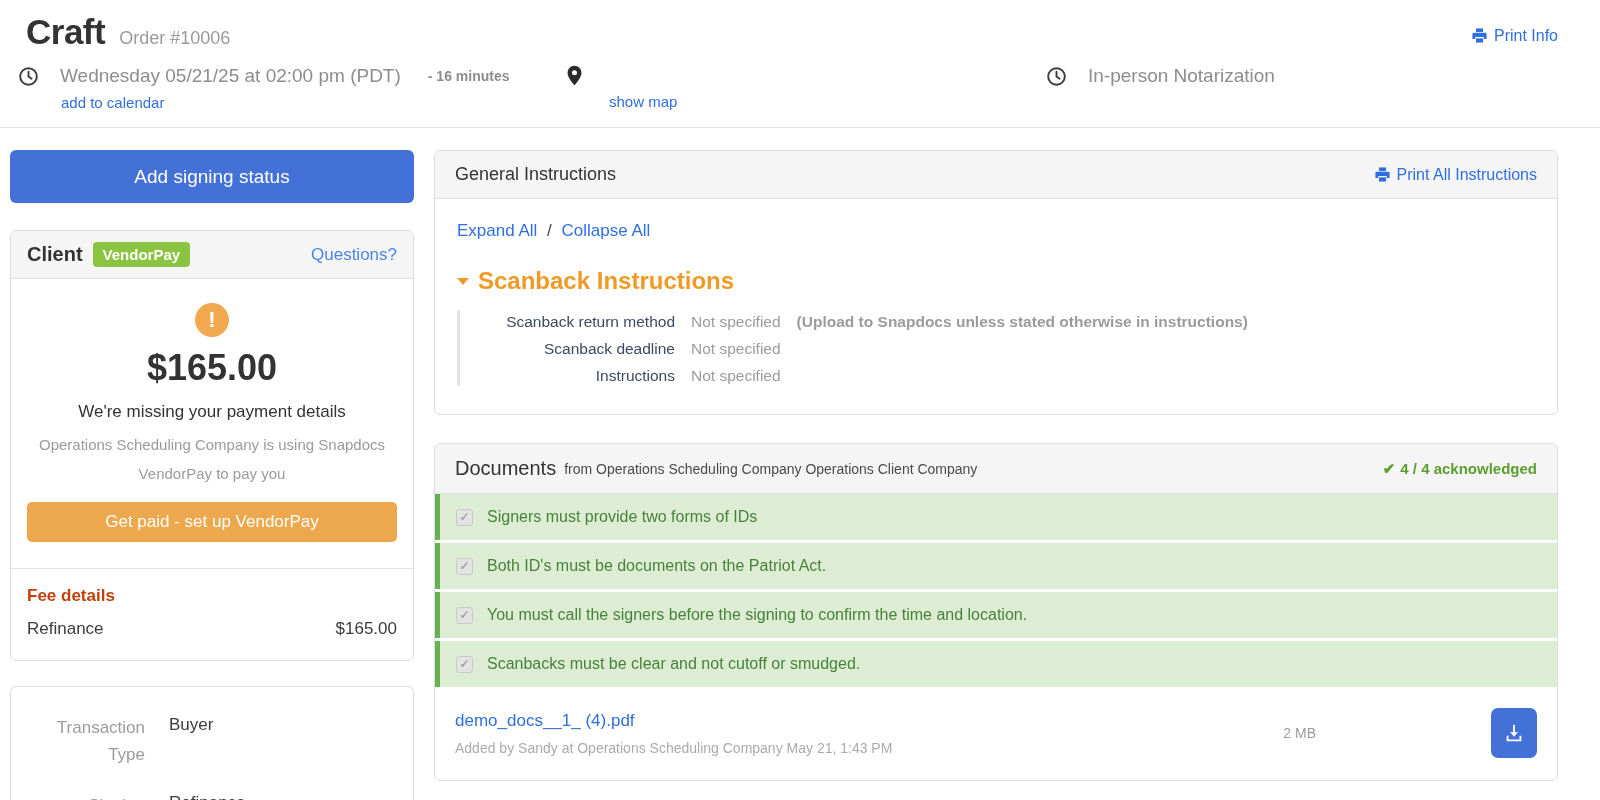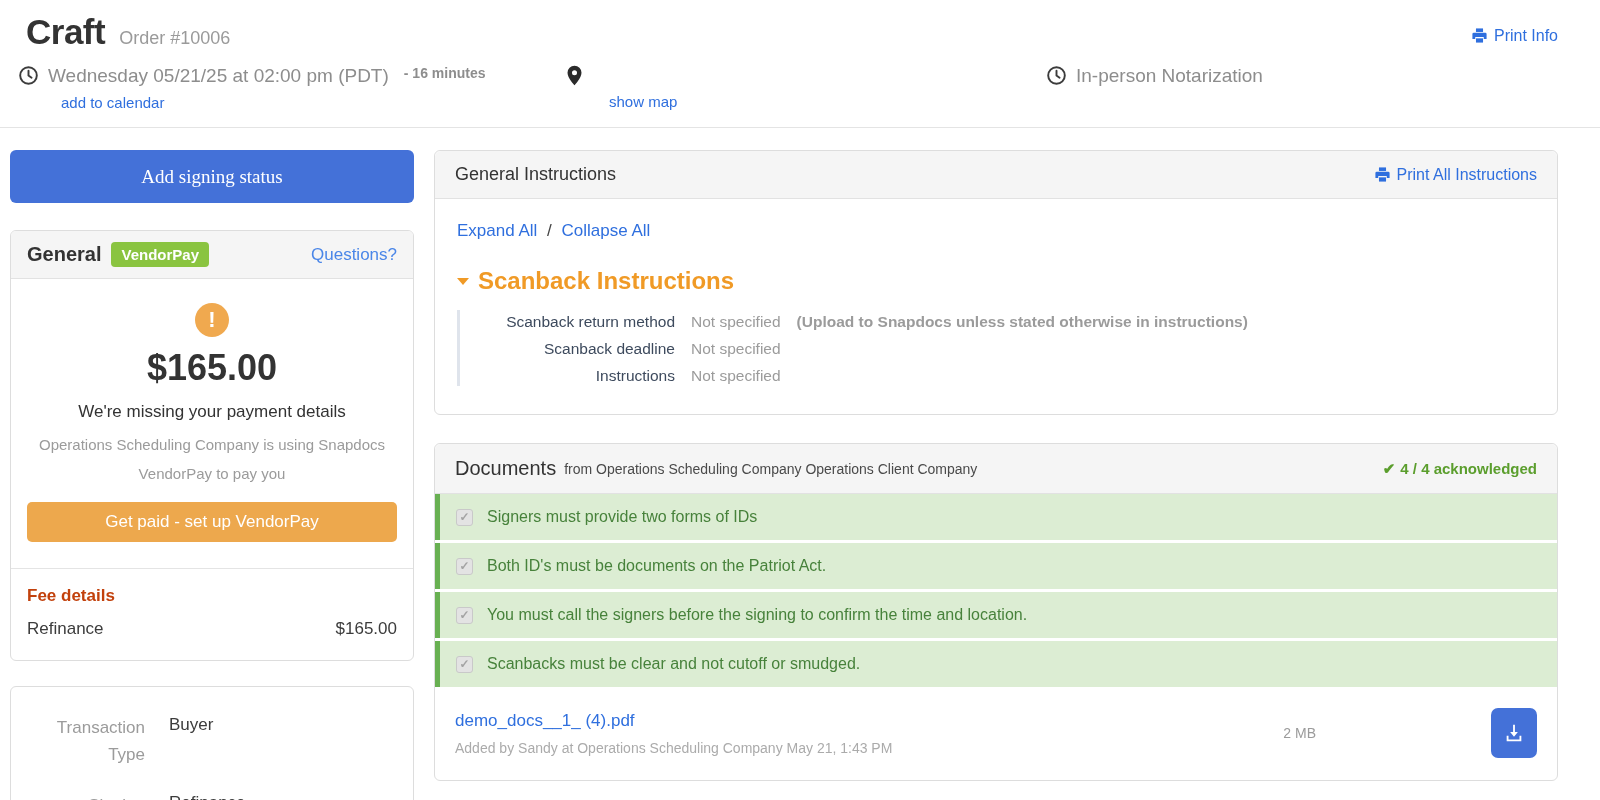--- a/index.html
+++ b/index.html
@@ -8,33 +8,33 @@
 
   
   .topbar { padding: 12px 42px 0 18px; border-bottom: 1px solid #e4e4e4; height: 128px; }
   .title-row { display: flex; align-items: baseline; }
   .page-title { font-size: 35px; font-weight: 600; color: #333; margin-left: 8px; letter-spacing: -0.5px; }
   .order-no { font-size: 18px; color: #9a9a9a; margin-left: 14px; }
   .print-link { margin-left: auto; color: #2f6fde; font-size: 16px; display: flex; align-items: center; gap: 6px; cursor: pointer; }
   .meta-row { display: flex; margin-top: 13px; }
   .meta-b1 { width: 548px; }
   .meta-b2 { width: 480px; }
-  .meta-line { display: flex; align-items: flex-start; gap: 9px; }
+  .meta-line { display: flex; align-items: center; gap: 21px; }
   .meta-text { font-size: 19px; color: #8d8d8d; }
   .duration { font-size: 14px; font-weight: bold; color: #8d8d8d; margin-left: 6px; }
   .sub-link { display: inline-block; margin-left: 43px; margin-top: 7px; color: #2f6fde; font-size: 15px; cursor: pointer; }
 
   
   main { display: flex; padding: 22px 42px 0 10px; gap: 20px; align-items: flex-start; }
   .left-col { width: 404px; flex-shrink: 0; }
   .right-col { flex: 1; min-width: 0; }
   .card { border: 1px solid #ddd; border-radius: 6px; background: #fff; }
 
   
-  .btn-primary { width: 100%; height: 53px; background: #4471d8; color: #fff; font-size: 19px; border: none; border-radius: 6px; cursor: pointer; font-family: Liberation Serif, serif; }
+  .btn-primary { width: 100%; height: 53px; background: #4471d8; color: #fff; font-size: 19px; border: none; border-radius: 6px; cursor: pointer; font-family: Liberation Sans, sans-serif; }
   .payment-card { margin-top: 27px; overflow: hidden; }
   .card-header { background: #f5f5f5; border-bottom: 1px solid #e2e2e2; padding: 11px 16px; display: flex; align-items: center; }
   .payment-title { font-size: 20px; font-weight: 600; color: #333; }
   .badge { background: #8ac440; color: #fff; font-weight: bold; font-size: 15px; padding: 4px 10px; border-radius: 4px; margin-left: 10px; }
   .questions { margin-left: auto; color: #4a86e8; font-size: 17px; cursor: pointer; }
   .payment-body { padding: 24px 16px 26px; text-align: center; }
   .alert-circle { width: 34px; height: 34px; background: #f0a94f; border-radius: 50%; color: #fff; font-weight: bold; font-size: 22px; line-height: 34px; margin: 0 auto; text-align: center; }
   .amount { font-size: 36px; font-weight: bold; color: #333; margin-top: 10px; }
   .missing { font-size: 17px; color: #333; margin-top: 13px; }
   .subtext { font-size: 15px; color: #9b9b9b; margin-top: 8px; line-height: 1.95; }
@@ -135,21 +135,21 @@
     </div>
   </div>
 </header>
 
 <main>
   <aside class="left-col">
     <button class="btn-primary">Add signing status</button>
 
     <div class="card payment-card">
       <div class="card-header">
-        <span class="payment-title">General</span>
+        <span class="payment-title">Client</span>
         <span class="badge">VendorPay</span>
         <a class="questions">Questions?</a>
       </div>
       <div class="payment-body">
         <div class="alert-circle">!</div>
         <div class="amount">$165.00</div>
         <div class="missing">We're missing your payment details</div>
         <div class="subtext">Operations Scheduling Company is using Snapdocs VendorPay to pay you</div>
         <button class="btn-orange">Get paid - set up VendorPay</button>
       </div>

